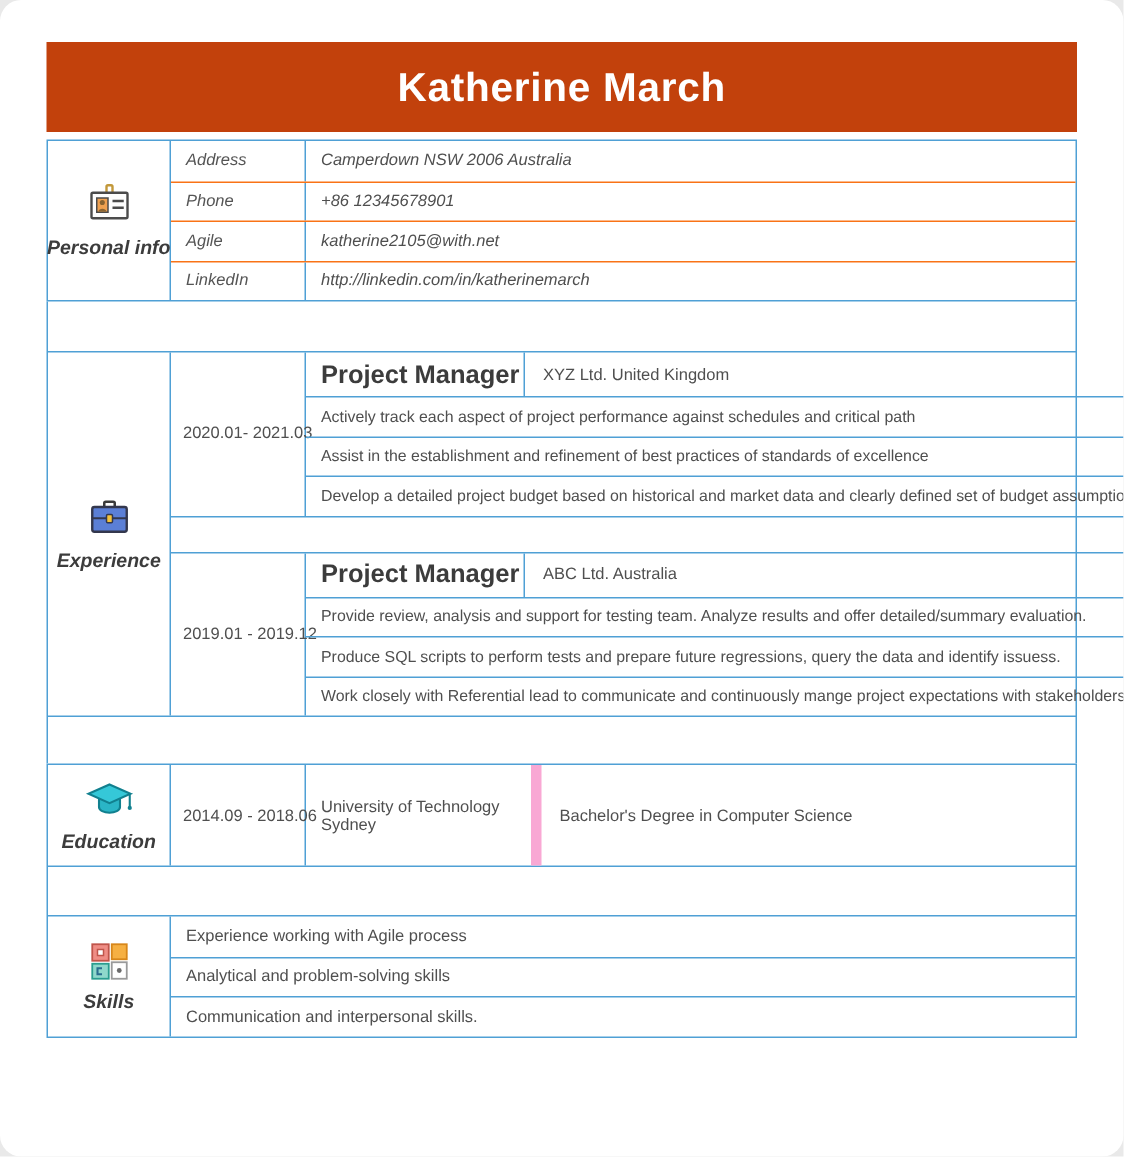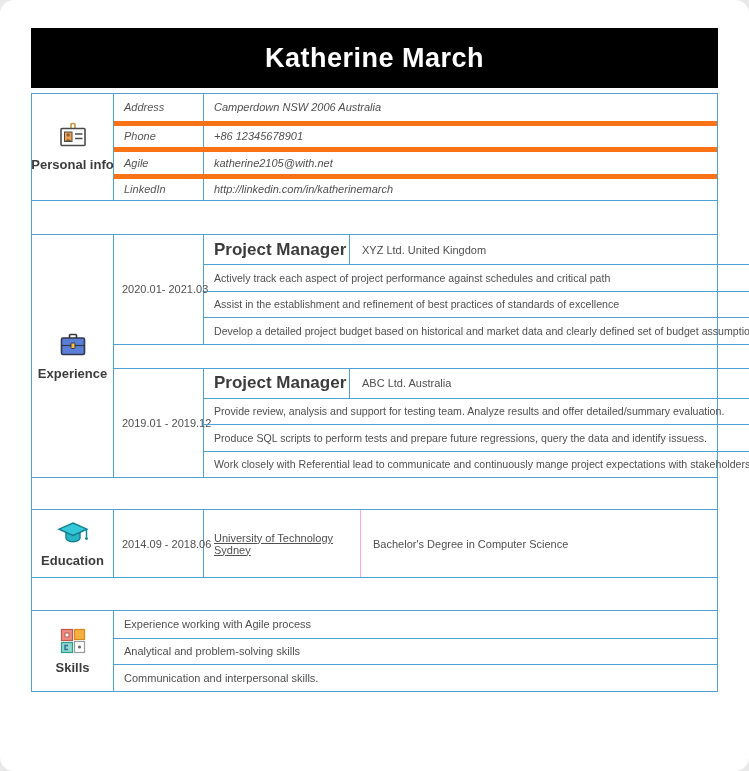--- a/index.html
+++ b/index.html
@@ -2,42 +2,42 @@
 <html><head>
 <meta charset="utf-8">
 <style>
   * { margin:0; padding:0; box-sizing:border-box; }
   html,body { width:749px; height:771px; }
   body { background:#e9e9e9; font-family:"Liberation Sans", sans-serif; }
   .card { width:749px; height:771px; background:#ffffff; border-radius:14px; overflow:hidden; }
   .content { padding:28px 31px 0 31px; }
 
   .header {
-    height:60px; background:#000000; color:#ffffff;
+    height:60px; background:#c2410c; color:#ffffff;
     display:flex; align-items:center; justify-content:center;
     font-size:27px; font-weight:bold; letter-spacing:0.5px;
   }
   .gap5 { height:5px; }
 
   .bordered { border:1px solid #4fa0d5; }
   .spacer { border-left:1px solid #4fa0d5; border-right:1px solid #4fa0d5; }
   .spacer1 { height:33px; }
   .spacer2 { height:31px; }
   .spacer3 { height:32px; }
 
   .section { display:flex; background:#fff; }
   .icon-cell {
     width:82px; flex:0 0 82px; border-right:1px solid #4fa0d5;
     display:flex; flex-direction:column; align-items:center; justify-content:center;
   }
-  .section-label { font-size:13px; color:#3c3c3c; font-weight:600; margin-top:5px; white-space:nowrap; }
+  .section-label { font-size:13px; color:#3c3c3c; font-weight:600; margin-top:5px; white-space:nowrap;font-style:italic; }
 
   .rows { flex:1; display:flex; flex-direction:column; }
   .prow { display:flex; height:26.5px;font-style:italic; }
-  .prow + .prow { border-top:5px solid #f97316; }
+  .prow + .prow { border-top:1px solid #f97316; }
   .label-cell {
     width:90px; flex:0 0 90px; border-right:1px solid #4fa0d5;
     display:flex; align-items:center; padding-left:10px;
     font-size:11px; color:#555555;
   }
   .value-cell {
     flex:1; display:flex; align-items:center; padding-left:10px;
     font-size:11px; color:#4f4f4f;
   }
 
@@ -62,22 +62,22 @@
     font-size:10.6px; color:#4f4f4f; white-space:nowrap; overflow:hidden;
   }
   .job-spacer { height:25px; border-top:1px solid #4fa0d5; border-bottom:1px solid #4fa0d5; }
 
   .edu { height:69px; }
   .edu-date {
     width:90px; flex:0 0 90px; border-right:1px solid #4fa0d5;
     display:flex; align-items:center; padding-left:8px; font-size:11px; color:#4f4f4f; white-space:nowrap;
   }
   .edu-school {
-    width:157px; flex:0 0 157px; border-right:1px solid #f9a8d4;
-    display:flex; align-items:center; padding-left:10px; font-size:11px; color:#4f4f4f;text-decoration:underline;
+    width:157px; flex:0 0 157px; border-right:7px solid #f9a8d4;
+    display:flex; align-items:center; padding-left:10px; font-size:11px; color:#4f4f4f;
   }
   .edu-degree { flex:1; display:flex; align-items:center; padding-left:12px; font-size:11px; color:#4f4f4f; }
 
   .skill-row {
     height:26.6px; display:flex; align-items:center; padding-left:10px;
     font-size:11px; color:#4f4f4f;
   }
   .skill-row + .skill-row { border-top:1px solid #4fa0d5;text-align:right; }
 </style>
 </head>

